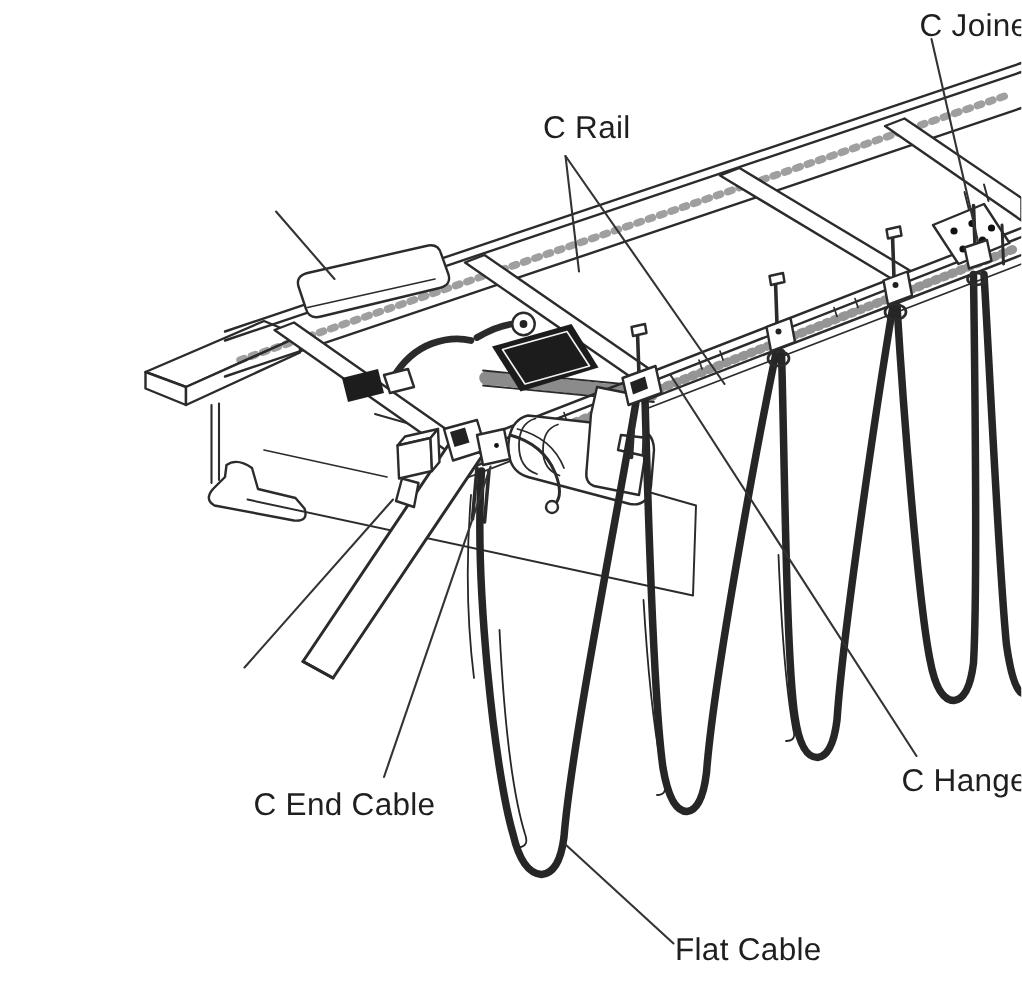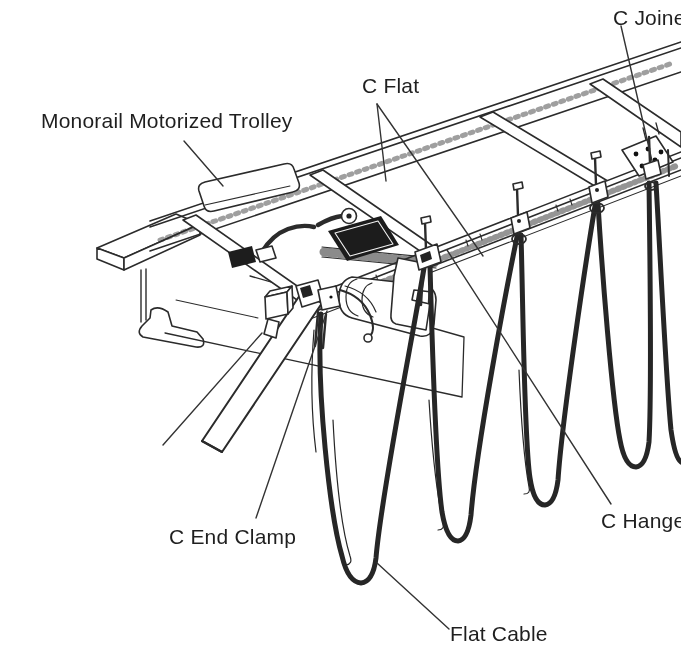--- a/index.html
+++ b/index.html
@@ -173,20 +173,19 @@
     <path d="M377,104 L386,181"></path>
     <path d="M377,104 L483,256"></path>
     <path d="M621,26 L652,161"></path>
     <path d="M163,445 L262,333"></path>
     <path d="M256,518 L327,311"></path>
     <path d="M611,504 L447,250"></path>
     <path d="M449,629 L377,563"></path>
   </g>
 </svg>
 
-<div class="lbl" style="left:41px;top:110px">Monorail Motorized Trolley</div>
-<div class="lbl" style="left:362px;top:75px">C Flat</div>
+<div class="lbl" style="left:362px;top:75px">C Rail</div>
 <div class="lbl" style="left:613px;top:7px">C Joiner</div>
-<div class="lbl" style="left:169px;top:526px">C End Clamp</div>
+<div class="lbl" style="left:169px;top:526px">C End Cable</div>
 <div class="lbl" style="left:601px;top:510px">C Hanger</div>
 <div class="lbl" style="left:450px;top:623px">Flat Cable</div>
 
 </div>
 
 </body></html>

